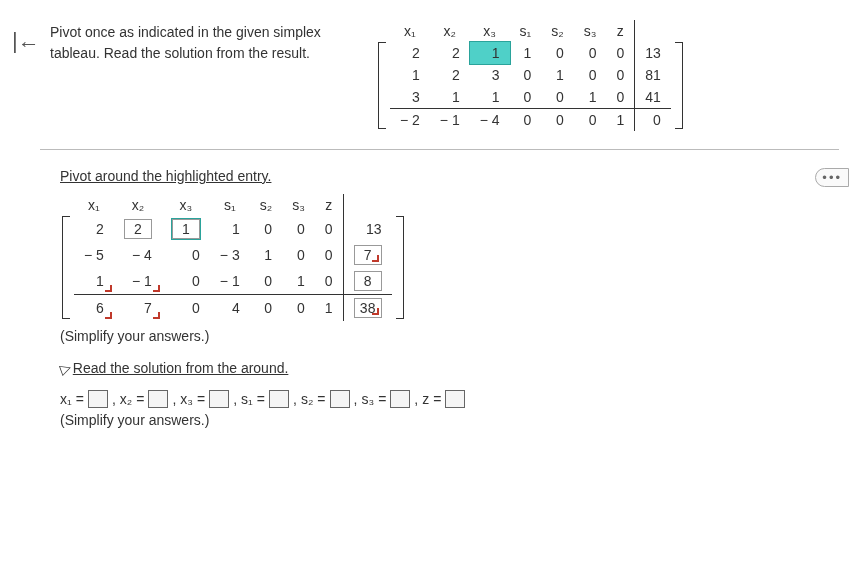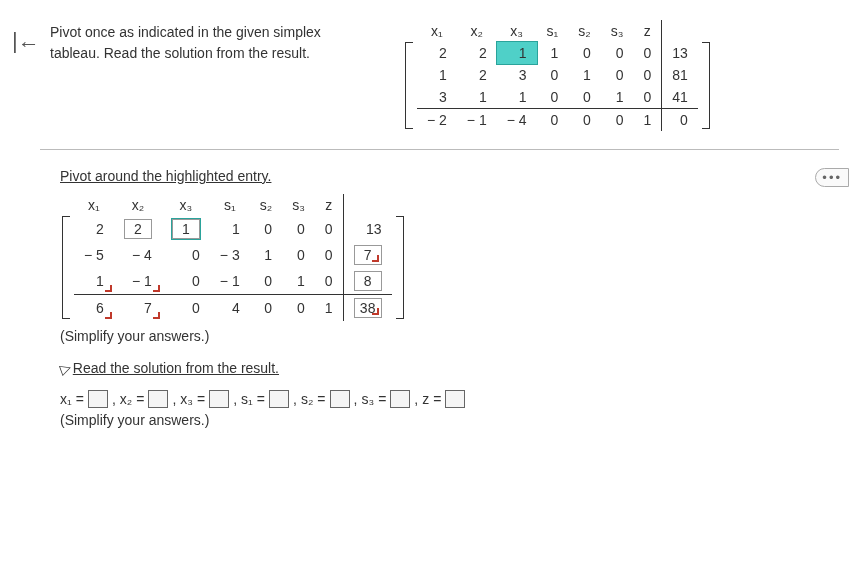--- a/index.html
+++ b/index.html
@@ -17,21 +17,21 @@
       position: absolute;
       left: 12px;
       top: 28px;
       font-size: 22px;
       color: #555;
       cursor: pointer;
     }
     .top-row {
       display: flex;
       align-items: flex-start;
-      gap: 33px;
+      gap: 6px;
     }
     .problem-text {
       width: 320px;
       line-height: 1.5;
       padding-top: 2px;
     }
     .matrix-wrap {
       display: inline-block;
       position: relative;
       padding: 0 10px;
@@ -257,21 +257,21 @@
       <td>1</td>
       <td class="aug-sep"><span class="input-cell red-tick">38</span></td>
     </tr>
   </tbody>
     </table>
   <span class="rbracket"></span>
 </div>
 <div class="subtext">(Simplify your answers.)</div>
 
 <div class="section">
-  <span class="cursor-icon">▷</span><span>Read the solution from the result.</span>
+  <span class="cursor-icon">▷</span><span>Read the solution from the around.</span>
 </div>
 
 <div class="solution-line">
   <span>x₁</span> = <span class="eq-box"></span>,
   <span>x₂</span> = <span class="eq-box"></span>,
   <span>x₃</span> = <span class="eq-box"></span>,
   <span>s₁</span> = <span class="eq-box"></span>,
   <span>s₂</span> = <span class="eq-box"></span>,
   <span>s₃</span> = <span class="eq-box"></span>,
   <span>z</span> = <span class="eq-box"></span>

